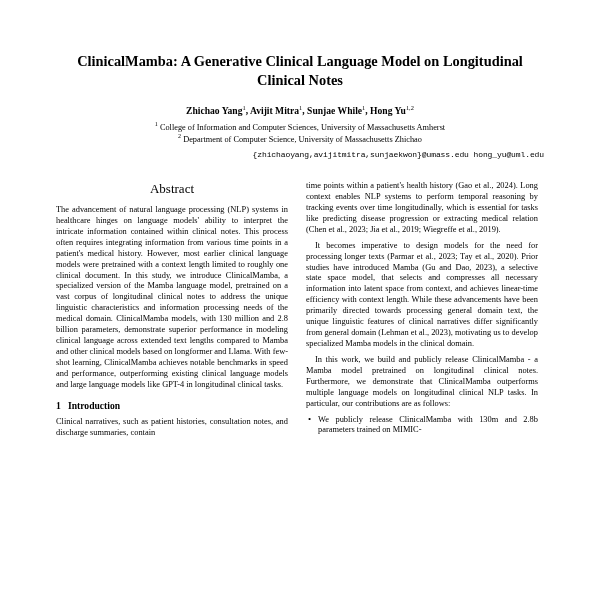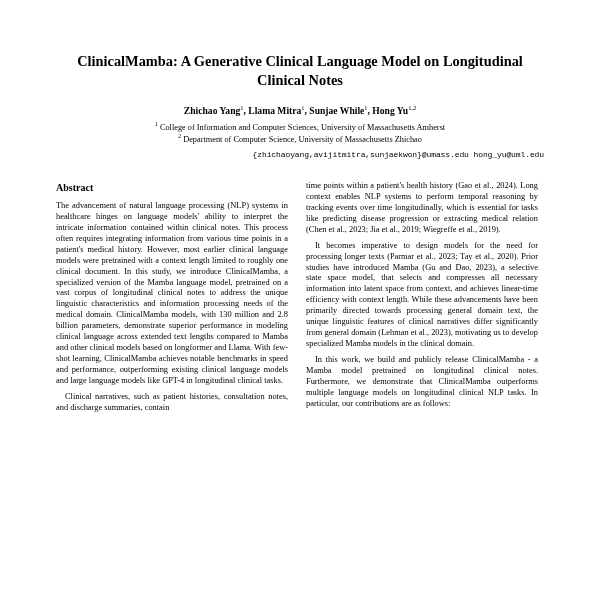--- a/index.html
+++ b/index.html
@@ -61,22 +61,23 @@
     margin-top: 22px;
     gap: 18px;
   }
   .col {
     width: 232px;
     font-size: 8.4px;
     line-height: 1.30;
     text-align: justify;
   }
   .section-head {
-    font-weight: bold;
-    font-size: 10px;
+    text-align: center;
+    font-weight: normal;
+    font-size: 13px;
     margin-bottom: 7px;
   }
   .section-head-left {
     font-weight: bold;
     font-size: 9.6px;
     margin: 9px 0 5px 0;
     text-align: left;
   }
   .section-head-left .num {
     display: inline-block;
@@ -110,21 +111,21 @@
 </style>
 </head>
 <body>
 
 <div class="page">
 
   <div class="title">ClinicalMamba: A Generative Clinical Language Model on Longitudinal Clinical Notes</div>
 
   <div class="authors">
     <span>Zhichao Yang</span><sup>1</sup>,
-    <span>Llama Mitra</span><sup>1</sup>,
+    <span>Avijit Mitra</span><sup>1</sup>,
     <span>Sunjae While</span><sup>1</sup>,
     <span>Hong Yu</span><sup>1,2</sup>
   </div>
 
   <div class="affil">
     <sup>1</sup>
     <span>College of Information and Computer Sciences, University of Massachusetts Amherst</span>
   </div>
   <div class="affil">
     <sup>2</sup>
@@ -132,23 +133,29 @@
   </div>
 
   <div class="emails">{zhichaoyang,avijitmitra,sunjaekwon}@umass.edu  hong_yu@uml.edu</div>
 
   <div class="columns">
 
     <div class="col">
       <div class="section-head">Abstract</div>
       <p class="para">The advancement of natural language processing (NLP) systems in healthcare hinges on language models' ability to interpret the intricate information contained within clinical notes. This process often requires integrating information from various time points in a patient's medical history. However, most earlier clinical language models were pretrained with a context length limited to roughly one clinical document. In this study, we introduce ClinicalMamba, a specialized version of the Mamba language model, pretrained on a vast corpus of longitudinal clinical notes to address the unique linguistic characteristics and information processing needs of the medical domain. ClinicalMamba models, with 130 million and 2.8 billion parameters, demonstrate superior performance in modeling clinical language across extended text lengths compared to Mamba and other clinical models based on longformer and Llama. With few-shot learning, ClinicalMamba achieves notable benchmarks in speed and performance, outperforming existing clinical language models and large language models like GPT-4 in longitudinal clinical tasks.</p>
 
+      <div class="section-head-left">
+        <span class="num">1</span><span>Introduction</span>
+      </div>
       <p class="para">Clinical narratives, such as patient histories, consultation notes, and discharge summaries, contain</p>
     </div>
 
     <div class="col">
       <p class="para">time points within a patient's health history (Gao et al., 2024). Long context enables NLP systems to perform temporal reasoning by tracking events over time longitudinally, which is essential for tasks like predicting disease progression or extracting medical relation (Chen et al., 2023; Jia et al., 2019; Wiegreffe et al., 2019).</p>
       <p class="para">It becomes imperative to design models for the need for processing longer texts (Parmar et al., 2023; Tay et al., 2020). Prior studies have introduced Mamba (Gu and Dao, 2023), a selective state space model, that selects and compresses all necessary information into latent space from context, and achieves linear-time efficiency with context length. While these advancements have been primarily directed towards processing general domain text, the unique linguistic features of clinical narratives differ significantly from general domain (Lehman et al., 2023), motivating us to develop specialized Mamba models in the clinical domain.</p>
       <p class="para">In this work, we build and publicly release ClinicalMamba - a Mamba model pretrained on longitudinal clinical notes. Furthermore, we demonstrate that ClinicalMamba outperforms multiple language models on longitudinal clinical NLP tasks. In particular, our contributions are as follows:</p>
+      <ul class="bullets">
+        <li>We publicly release ClinicalMamba with 130m and 2.8b parameters trained on MIMIC-</li>
+      </ul>
     </div>
 
   </div>
 </div>
 
 </body></html>

